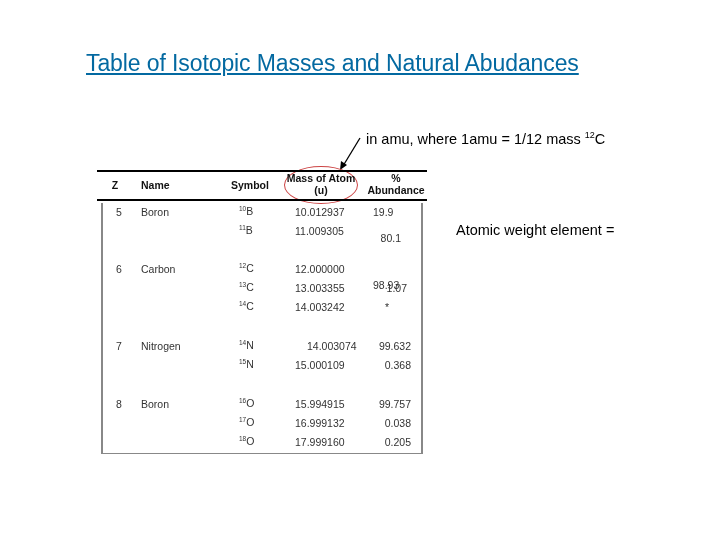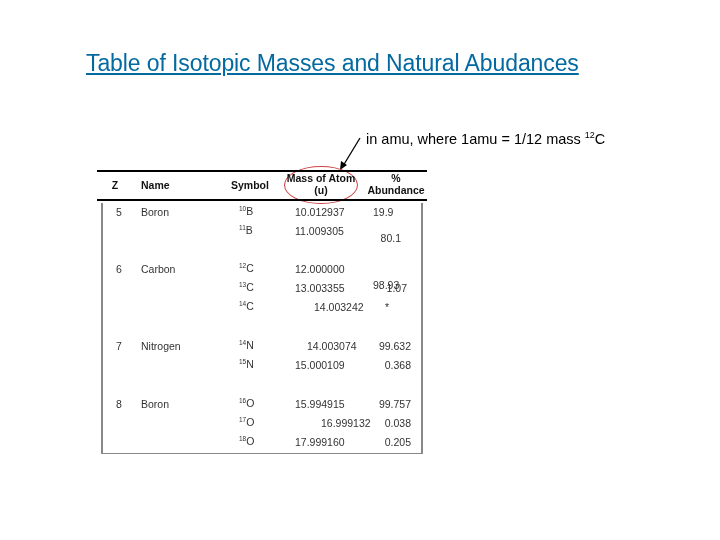--- a/index.html
+++ b/index.html
@@ -47,20 +47,21 @@
 <div class="title">Table of Isotopic Masses and Natural Abudances</div>
 
 <div class="note-amu"><span>in amu, where 1amu = 1/12 mass </span><sup>12</sup><span>C</span></div>
 
 <svg class="arrow" viewBox="0 0 30 36">
   <line x1="24" y1="2" x2="7" y2="30" stroke="#000" stroke-width="1.3"></line>
   <polygon points="4,34 5,25 11,29" fill="#000"></polygon>
 </svg>
 
 <div class="note-weight">
+  <div>Atomic weight element =</div>
 </div>
 
 <div class="ellipse"></div>
 
 <div class="table-wrap">
   <div class="hline top"></div>
   <div class="hline mid"></div>
   <div class="box"></div>
 
   <div class="hdr" style="left:10px;top:9px;width:16px;">Z</div>
@@ -94,21 +95,21 @@
     <div class="cell" style="left:198px;top:93px;">12.000000</div>
     <div class="cell" style="left:276px;top:93px;width:34px;text-align:left;margin-top:16px;">98.93</div>
   </div>
   <div>
     <div class="cell" style="left:142px;top:111px;"><sup>13</sup><span>C</span></div>
     <div class="cell" style="left:198px;top:112px;">13.003355</div>
     <div class="cell" style="left:276px;top:112px;width:34px;text-align:right;">1.07</div>
   </div>
   <div>
     <div class="cell" style="left:142px;top:130px;"><sup>14</sup><span>C</span></div>
-    <div class="cell" style="left:198px;top:131px;margin-left:19px;">14.003242</div>
+    <div class="cell" style="left:198px;top:131px;">14.003242</div>
     <div class="cell" style="left:288px;top:131px;">*</div>
   </div>
   <div>
     <div class="cell" style="left:19px;top:170px;">7</div>
     <div class="cell" style="left:44px;top:170px;">Nitrogen</div>
     <div class="cell" style="left:142px;top:169px;"><sup>14</sup><span>N</span></div>
     <div class="cell" style="left:198px;top:170px;margin-left:12px;">14.003074</div>
     <div class="cell" style="left:276px;top:170px;width:38px;text-align:right;">99.632</div>
   </div>
   <div>
@@ -118,21 +119,21 @@
   </div>
   <div>
     <div class="cell" style="left:19px;top:228px;">8</div>
     <div class="cell" style="left:44px;top:228px;">Boron</div>
     <div class="cell" style="left:142px;top:227px;"><sup>16</sup><span>O</span></div>
     <div class="cell" style="left:198px;top:228px;">15.994915</div>
     <div class="cell" style="left:276px;top:228px;width:38px;text-align:right;">99.757</div>
   </div>
   <div>
     <div class="cell" style="left:142px;top:246px;"><sup>17</sup><span>O</span></div>
-    <div class="cell" style="left:198px;top:247px;margin-left:26px;">16.999132</div>
+    <div class="cell" style="left:198px;top:247px;">16.999132</div>
     <div class="cell" style="left:276px;top:247px;width:38px;text-align:right;">0.038</div>
   </div>
   <div>
     <div class="cell" style="left:142px;top:265px;"><sup>18</sup><span>O</span></div>
     <div class="cell" style="left:198px;top:266px;">17.999160</div>
     <div class="cell" style="left:276px;top:266px;width:38px;text-align:right;">0.205</div>
   </div>
 </div>
 
 </body></html>

